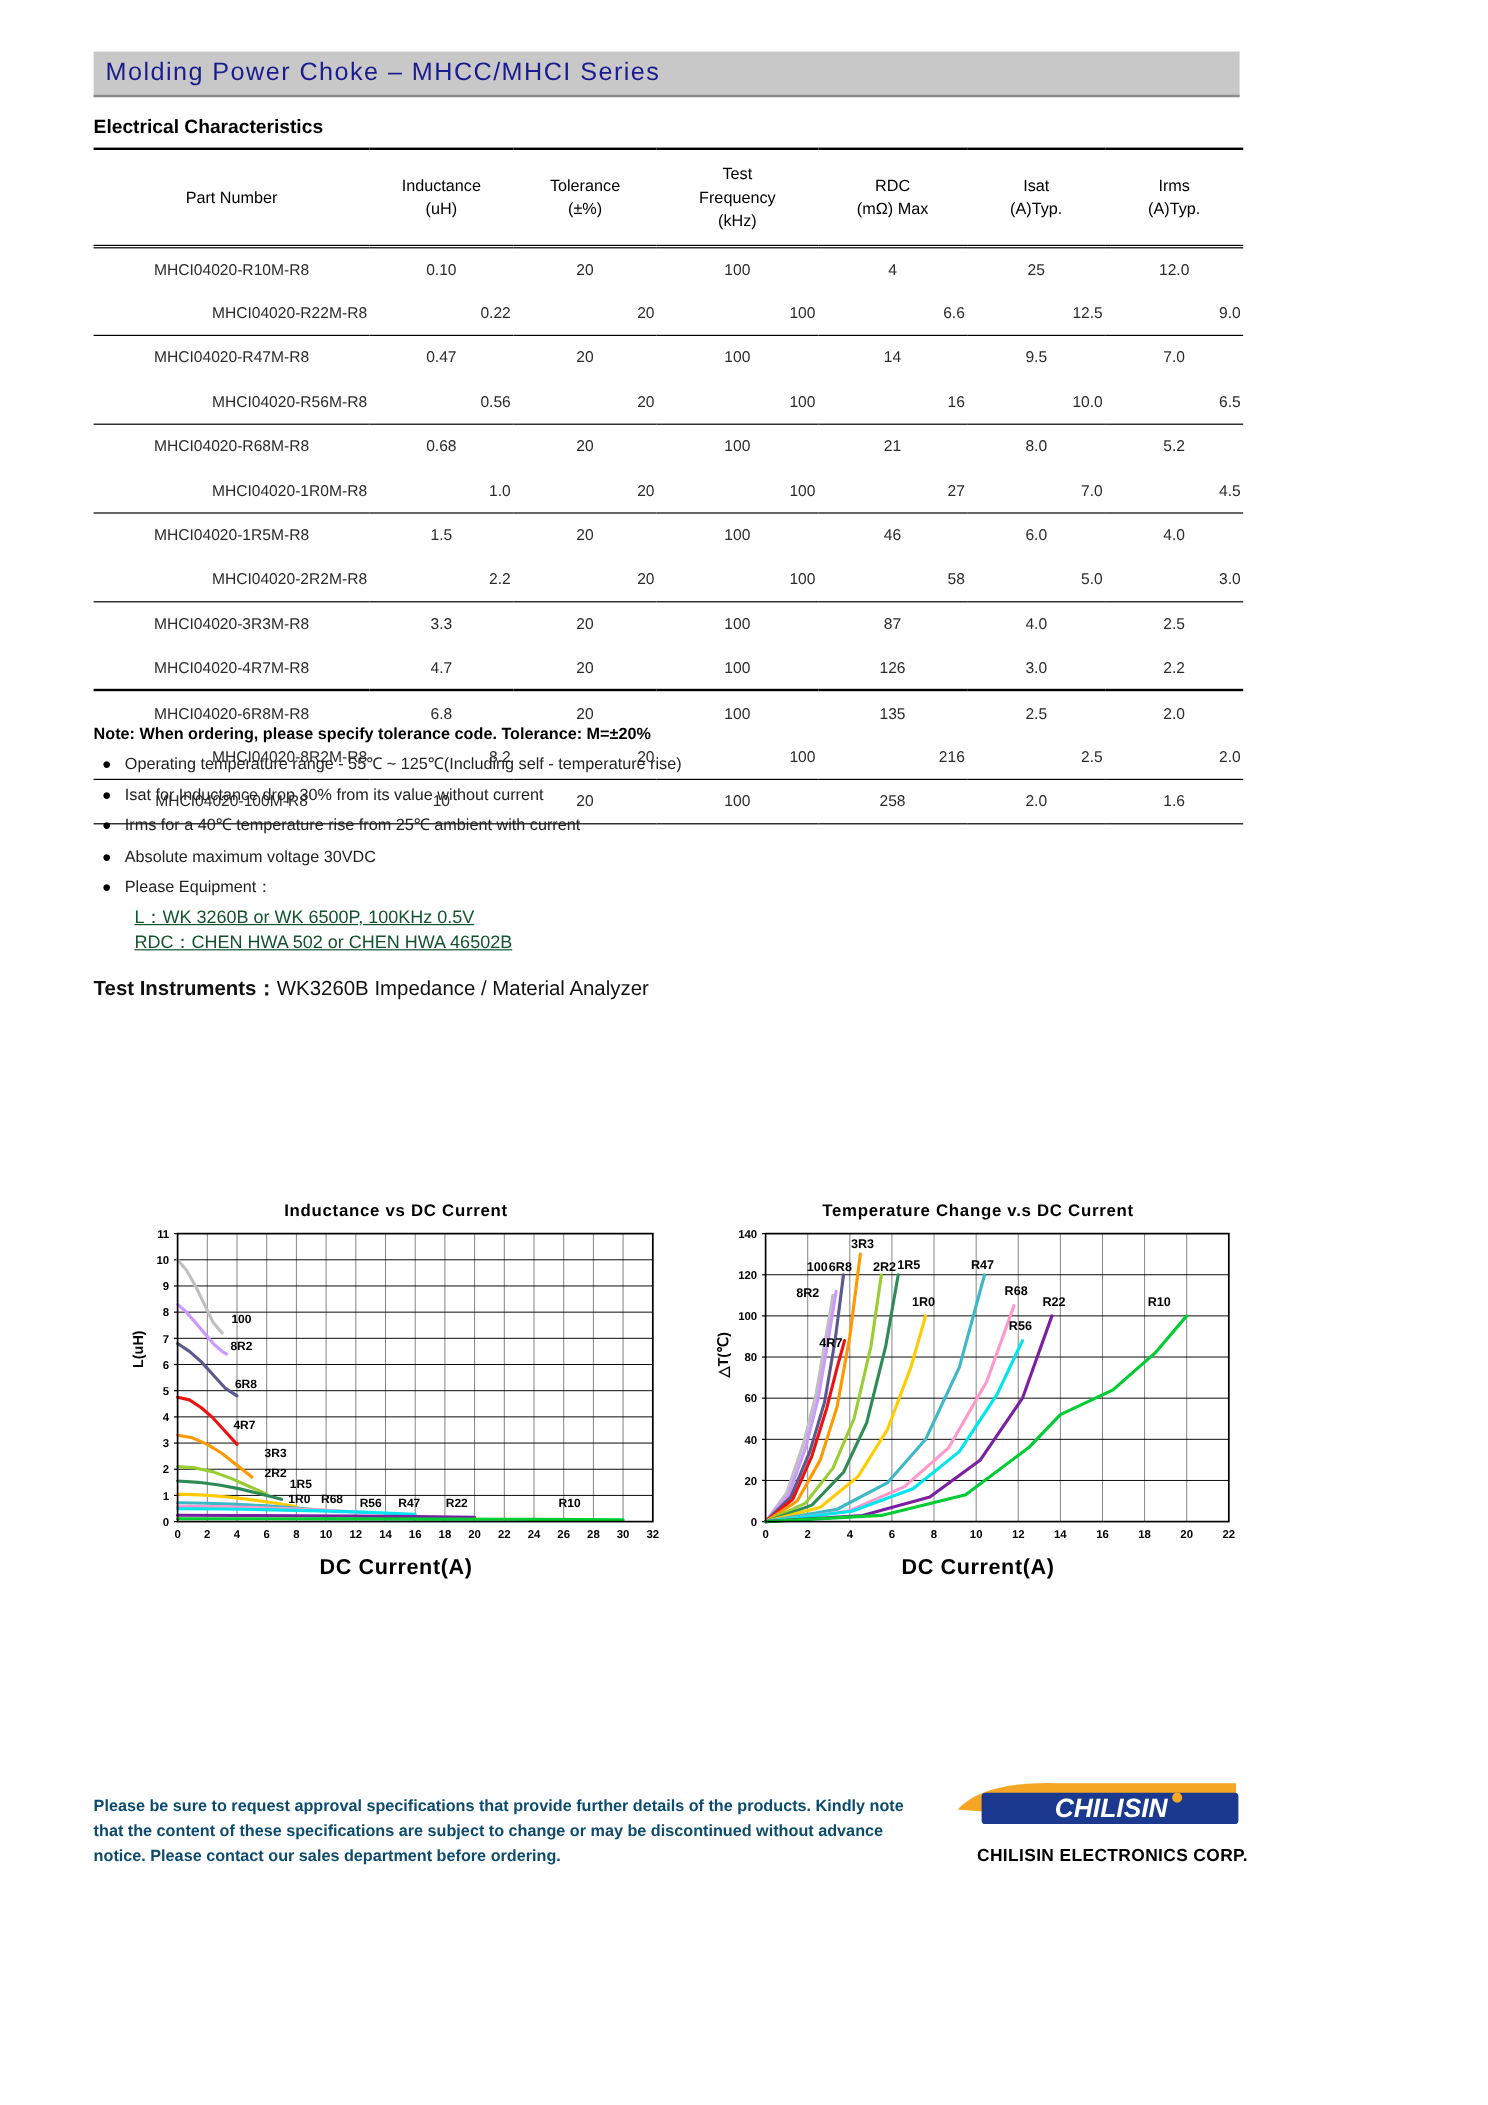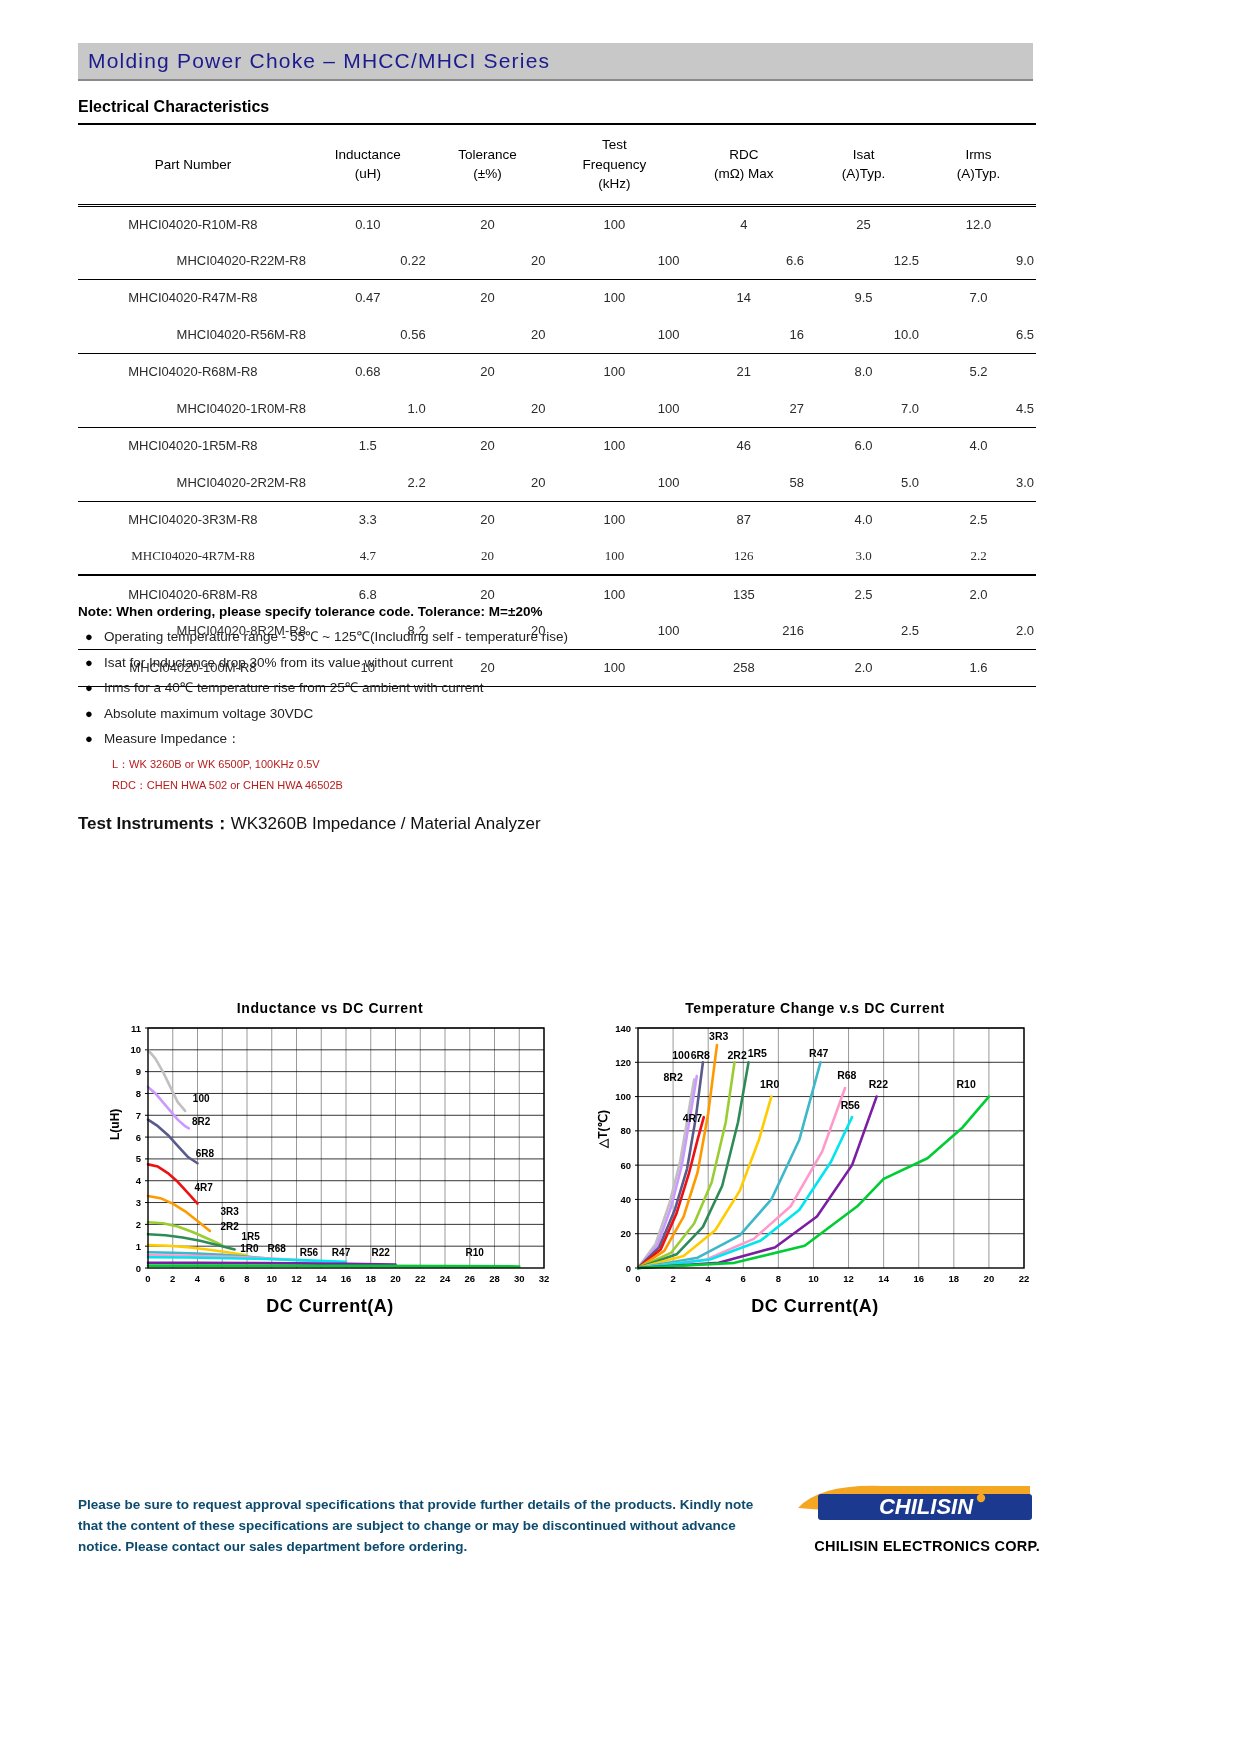--- a/index.html
+++ b/index.html
@@ -41,38 +41,38 @@
     font-size:13.5px; font-weight:bold; padding:10px 2px 10px 2px;
     line-height:1.45;
     border-top:2px solid #000; border-bottom:3px double #000;
   }
   .thead-row th div { display:block; }
   table.ec tbody td {
     font-size:13px; color:#2b2b2b; height:37px; padding:0 2px;
     vertical-align:middle;
   }
   tr.grp-end td { border-bottom:1px solid #000;text-align:right; }
-  tr.grp-end-thick td { border-bottom:2.2px solid #000;font-family:Liberation Serif, serif; }
+  tr.grp-end-thick td { border-bottom:2.2px solid #000; }
   tr.last-row td { border-bottom:1.4px solid #000; }
   td.tf { vertical-align:top; padding-top:3px; }
   td.pn { text-align:left; padding-left:22px; }
 
   
   .note-title {
     position:absolute; left:78px; top:604px;
     font-size:13.5px; font-weight:bold;
   }
   .bullets { position:absolute; left:82px; top:628px; width:800px; }
   .bullet { display:flex; align-items:flex-start; margin-bottom:8.5px; }
   .bullet .dot {
     width:16px; font-size:13px; line-height:17px; color:#000; flex:0 0 22px;
     text-align:left; padding-left:3px;
   }
   .bullet .btxt { font-size:13.5px; color:#222; line-height:17px; }
-  .sub-line { font-size:11px; color:#b91c1c; line-height:17px; margin:4px 0 0 30px; }
+  .sub-line { font-size:15px; color:#14532d; line-height:17px; margin:4px 0 0 30px;text-decoration:underline; }
 
   .test-instr {
     position:absolute; left:78px; top:812px;
     font-size:17px; color:#111;
   }
   .test-instr b { font-weight:bold;margin-top:12px; }
 
   
   .chart { position:absolute; }
   .chart-title {
@@ -280,21 +280,21 @@
       <div class="bullet">
         <span class="dot">●</span>
         <span class="btxt">Irms for a 40℃  temperature rise from 25℃  ambient with current</span>
       </div>
       <div class="bullet">
         <span class="dot">●</span>
         <span class="btxt">Absolute maximum voltage 30VDC</span>
       </div>
       <div class="bullet">
         <span class="dot">●</span>
-        <span class="btxt">Measure Impedance：</span>
+        <span class="btxt">Please Equipment：</span>
       </div>
       <div class="sub-line">L：WK 3260B or WK 6500P, 100KHz 0.5V</div>
       <div class="sub-line">RDC：CHEN HWA 502 or CHEN HWA 46502B</div>
     </div>
 
   <div class="test-instr">
     <b>Test Instruments：</b><span>WK3260B Impedance / Material Analyzer</span>
   </div>
 
   <div class="chart" id="chart0" style="left:100px; top:1000px; width:460px;">

